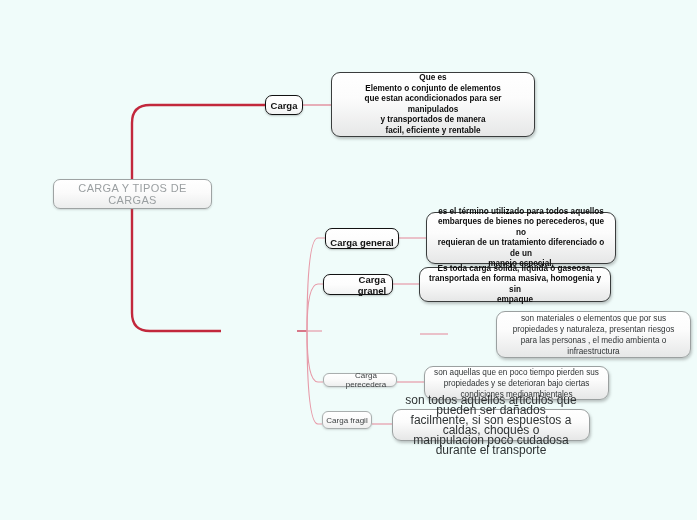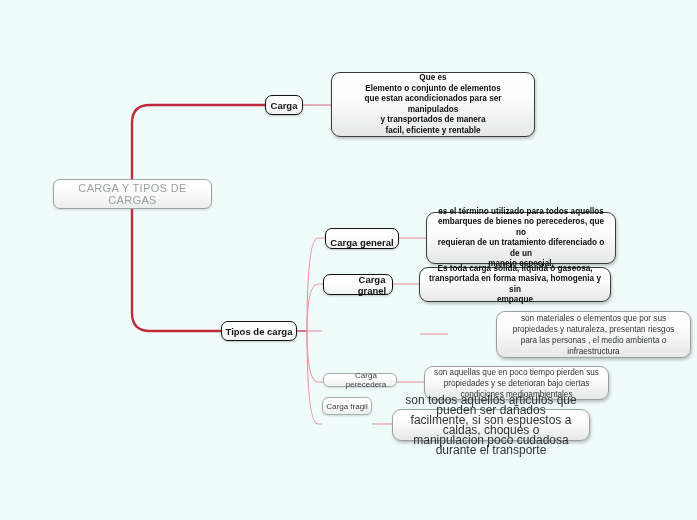--- a/index.html
+++ b/index.html
@@ -140,23 +140,20 @@
   </div>
 
   <div class="detail detail-strong" style="left:331px; top:72px; width:204px; height:65px;">
     <span class="dtext">Que es
 Elemento o conjunto de elementos
 que estan acondicionados para ser manipulados
 y transportados de manera
 facil, eficiente y rentable</span>
   </div>
 
-  <div class="node node-strong" style="left:221px; top:321px; width:76px; height:20px;">
-    <span>Tipos de carga</span>
-  </div>
 
   <div class="node node-strong" style="left:325px; top:228px; width:74px; height:21px;align-items:flex-end;">
     <span>Carga general</span>
   </div>
   <div class="detail detail-strong" style="left:426px; top:212px; width:190px; height:52px;">
     <span class="dtext">es el término utilizado para todos aquellos
 embarques de bienes no perecederos, que no
 requieran de un tratamiento diferenciado o de un
 manejo especial.</span>
   </div>
@@ -179,21 +176,21 @@
 
   <div class="node node-light" style="left:323px; top:373px; width:74px; height:14px;padding-left:12px;">
     <span>Carga  perecedera</span>
   </div>
   <div class="detail detail-light" style="left:424px; top:366px; width:185px; height:34px;">
     <span class="dtext">son aquellas que en poco tiempo pierden sus
 propiedades y se deterioran bajo ciertas
 condiciones medioambientales</span>
   </div>
 
-  <div class="node node-light" style="left:322px; top:397px; width:50px; height:18px;">
+  <div class="node node-light" style="left:322px; top:411px; width:50px; height:18px;">
     <span>Carga fragil</span>
   </div>
   <div class="detail detail-light detail-xsmall" style="left:392px; top:409px; width:198px; height:32px;">
     <span class="dtext">son todos aquellos articulos que pueden ser dañados
 facilmente, si son espuestos a caldas, choques o
 manipulacion poco cudadosa durante el transporte</span>
   </div>
 
 </div>
 

